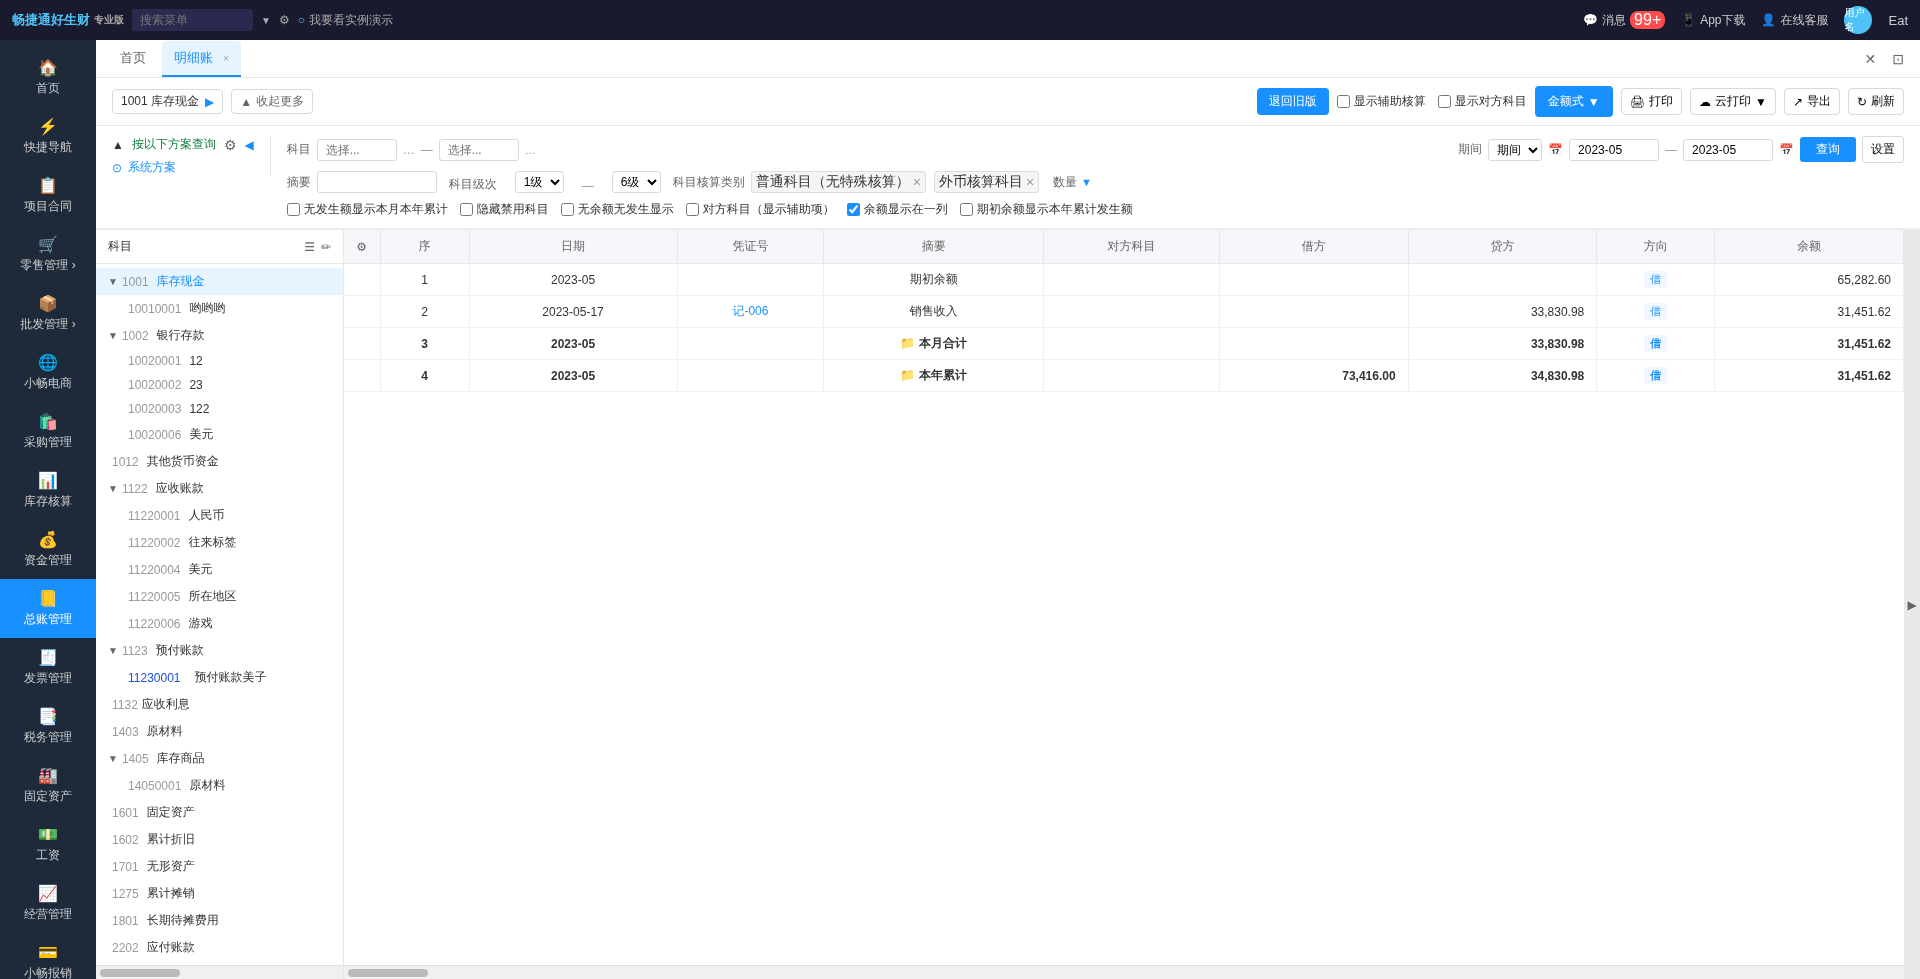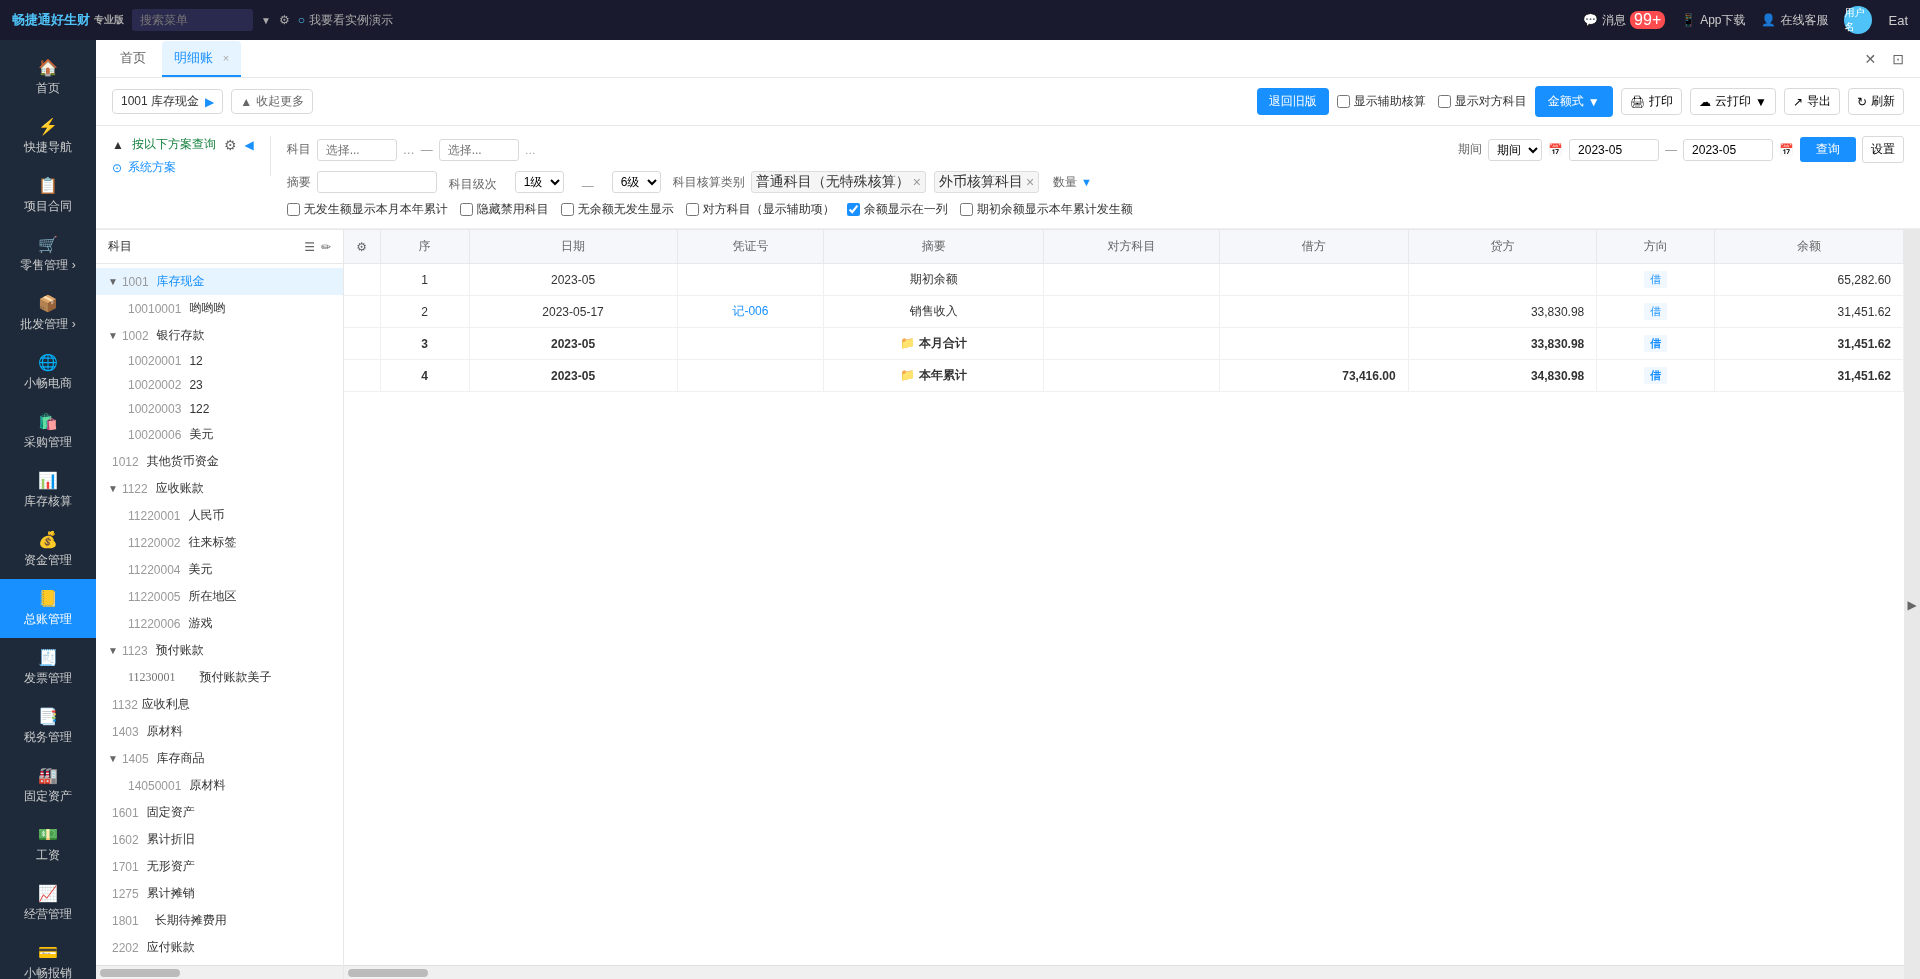--- a/index.html
+++ b/index.html
@@ -412,21 +412,21 @@
               <span>游戏</span>
             </div>
             <div class="tree-item parent">
               <span class="toggle">▼ </span>
               <span style="color:#999;margin-right:4px;">1123</span>
               <span>预付账款</span>
             </div>
             <div class="tree-item">
               <span style="display:inline-block;width:12px;"></span>
               <span class="toggle"></span>
-              <span style="color:#737373;margin-right:20px;font-family:Liberation Serif, serif;">11230001</span>
+              <span style="color:#1d4ed8;margin-right:10px;">11230001</span>
               <span>预付账款美子</span>
             </div>
             <div class="tree-item parent">
               <span class="toggle"></span>
               <span style="color:#999;">1132</span>
               <span>应收利息</span>
             </div>
             <div class="tree-item parent">
               <span class="toggle"></span>
               <span style="color:#999;margin-right:4px;">1403</span>
@@ -458,21 +458,21 @@
               <span style="color:#999;margin-right:4px;">1701</span>
               <span>无形资产</span>
             </div>
             <div class="tree-item parent">
               <span class="toggle"></span>
               <span style="color:#999;margin-right:4px;">1275</span>
               <span>累计摊销</span>
             </div>
             <div class="tree-item parent">
               <span class="toggle"></span>
-              <span style="color:#999;margin-right:12px;">1801</span>
+              <span style="color:#999;margin-right:4px;">1801</span>
               <span>长期待摊费用</span>
             </div>
             <div class="tree-item parent">
               <span class="toggle"></span>
               <span style="color:#999;margin-right:4px;">2202</span>
               <span>应付账款</span>
             </div>
           </div>
 
         <div class="scrollbar-area">

